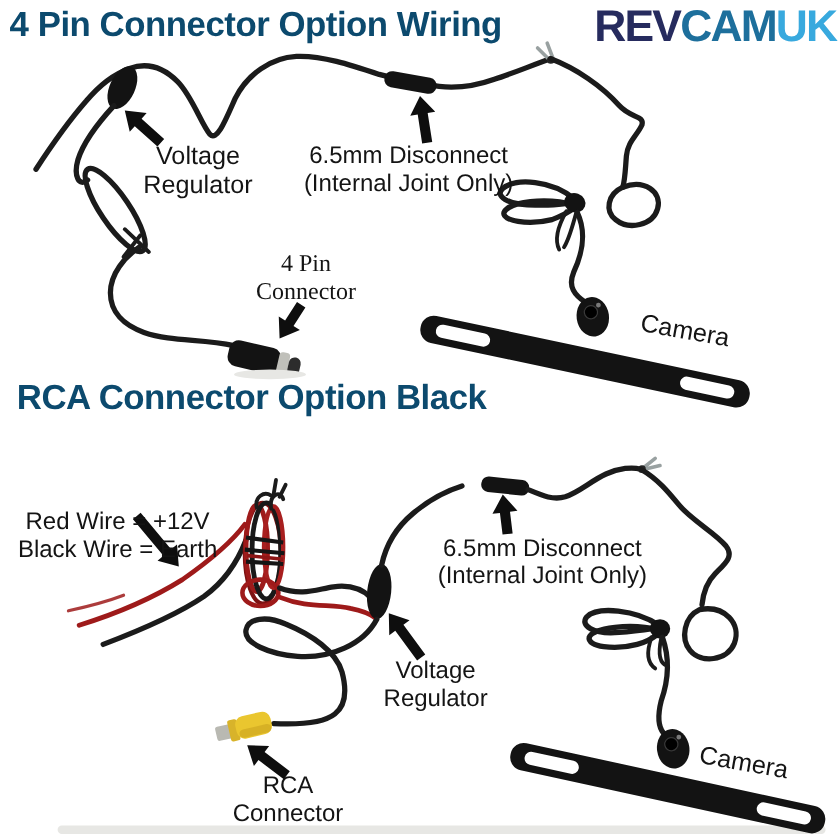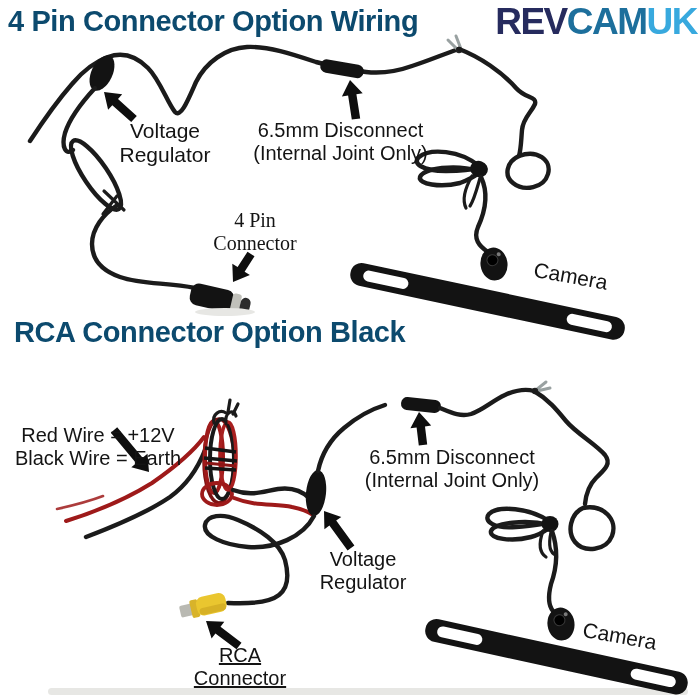--- a/index.html
+++ b/index.html
@@ -177,16 +177,16 @@
   <div class="lbl" style="left:196px;top:209px;width:118px;font-family:Liberation Serif, serif;">4 Pin
 Connector</div>
   <div class="lbl rot" style="left:536px;top:258px;">Camera</div>
 
   <div class="lbl" style="left:2px;top:384px;width:192px;margin-top:40px;">Red Wire = +12V
 Black Wire = Earth</div>
   <div class="lbl" style="left:352px;top:446px;width:200px;">6.5mm Disconnect
 (Internal Joint Only)</div>
   <div class="lbl" style="left:303px;top:548px;width:120px;">Voltage
 Regulator</div>
-  <div class="lbl" style="left:186px;top:644px;width:108px;text-decoration:underline;">RCA
+  <div class="lbl" style="left:186px;top:644px;width:108px;">RCA
 Connector</div>
   <div class="lbl rot" style="left:585px;top:618px;">Camera</div>
 </div>
 
 </body></html>

